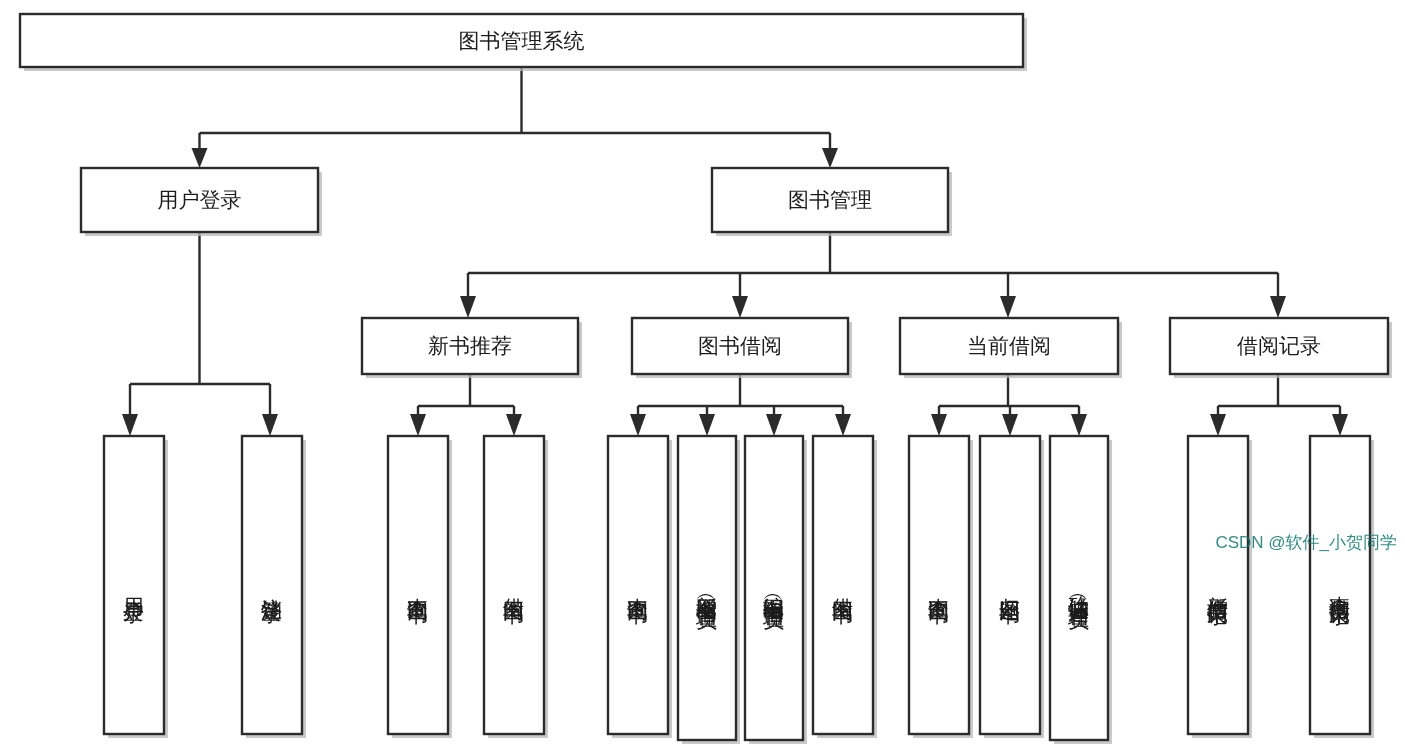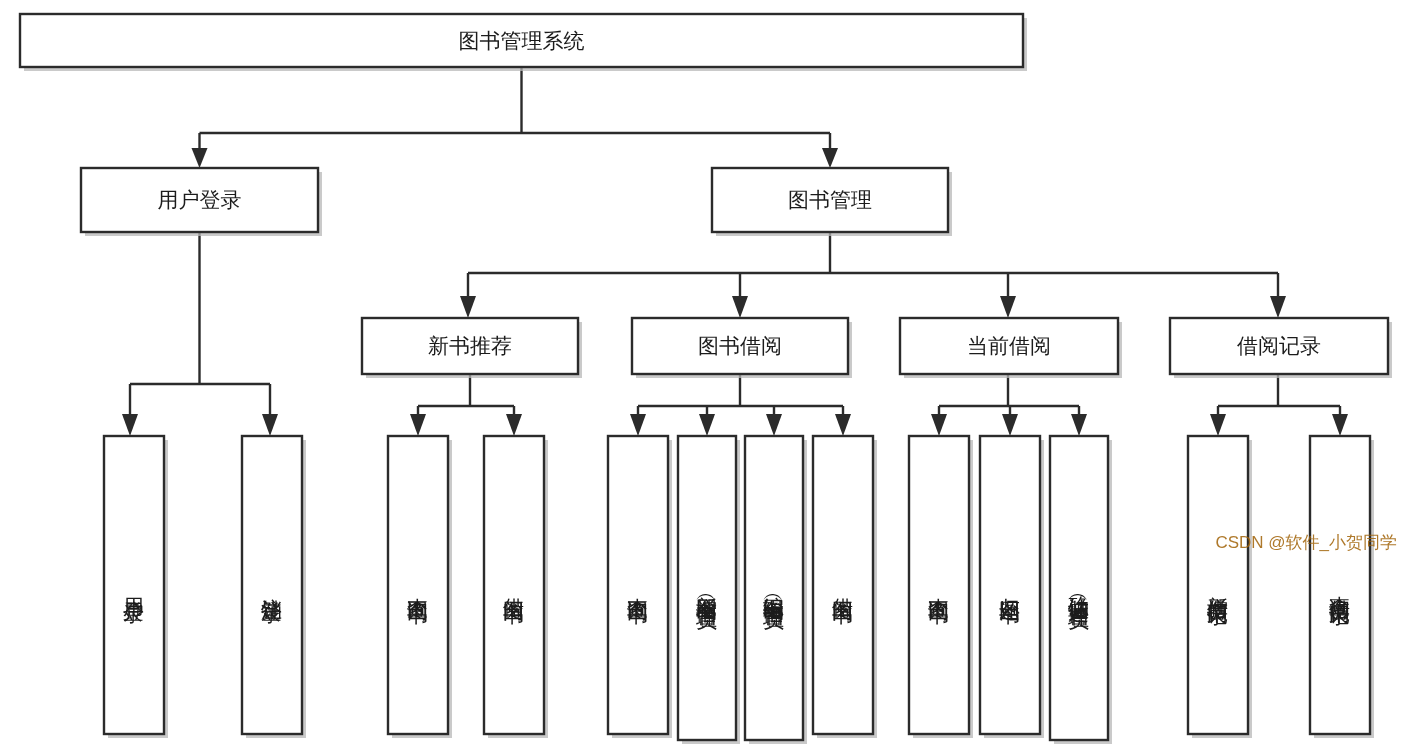--- a/index.html
+++ b/index.html
@@ -68,21 +68,21 @@
     align-items: center;
     justify-content: center;
     pointer-events: none;
   }
   .watermark {
     position: absolute;
     right: 8px;
     bottom: 6px;
     font-family: "Liberation Sans", "DejaVu Sans", sans-serif;
     font-size: 17px;
-    color: #a16207;
+    color: #0f766e;
     opacity: 0.85;
     white-space: nowrap;
   }
 </style>
 </head>
 <body>
 
 <div id="diagram-root">
 
   <svg class="diagram" viewBox="0 0 1405 747" xmlns="http://www.w3.org/2000/svg">

